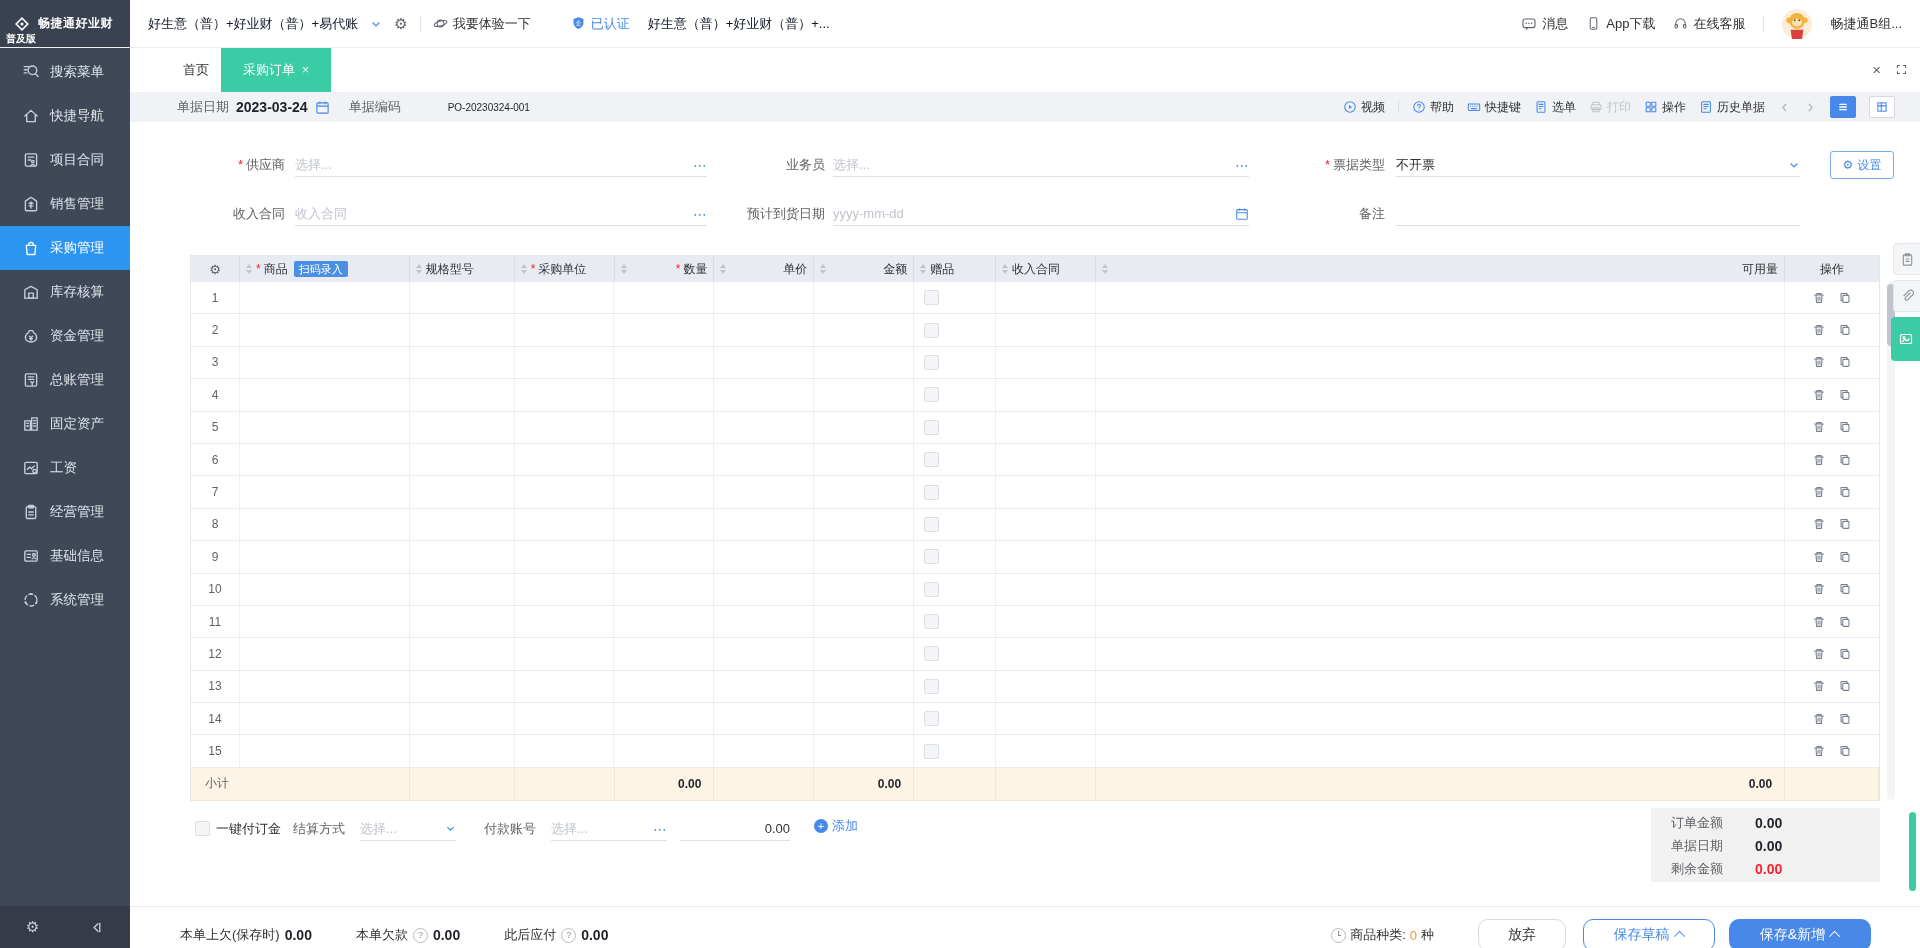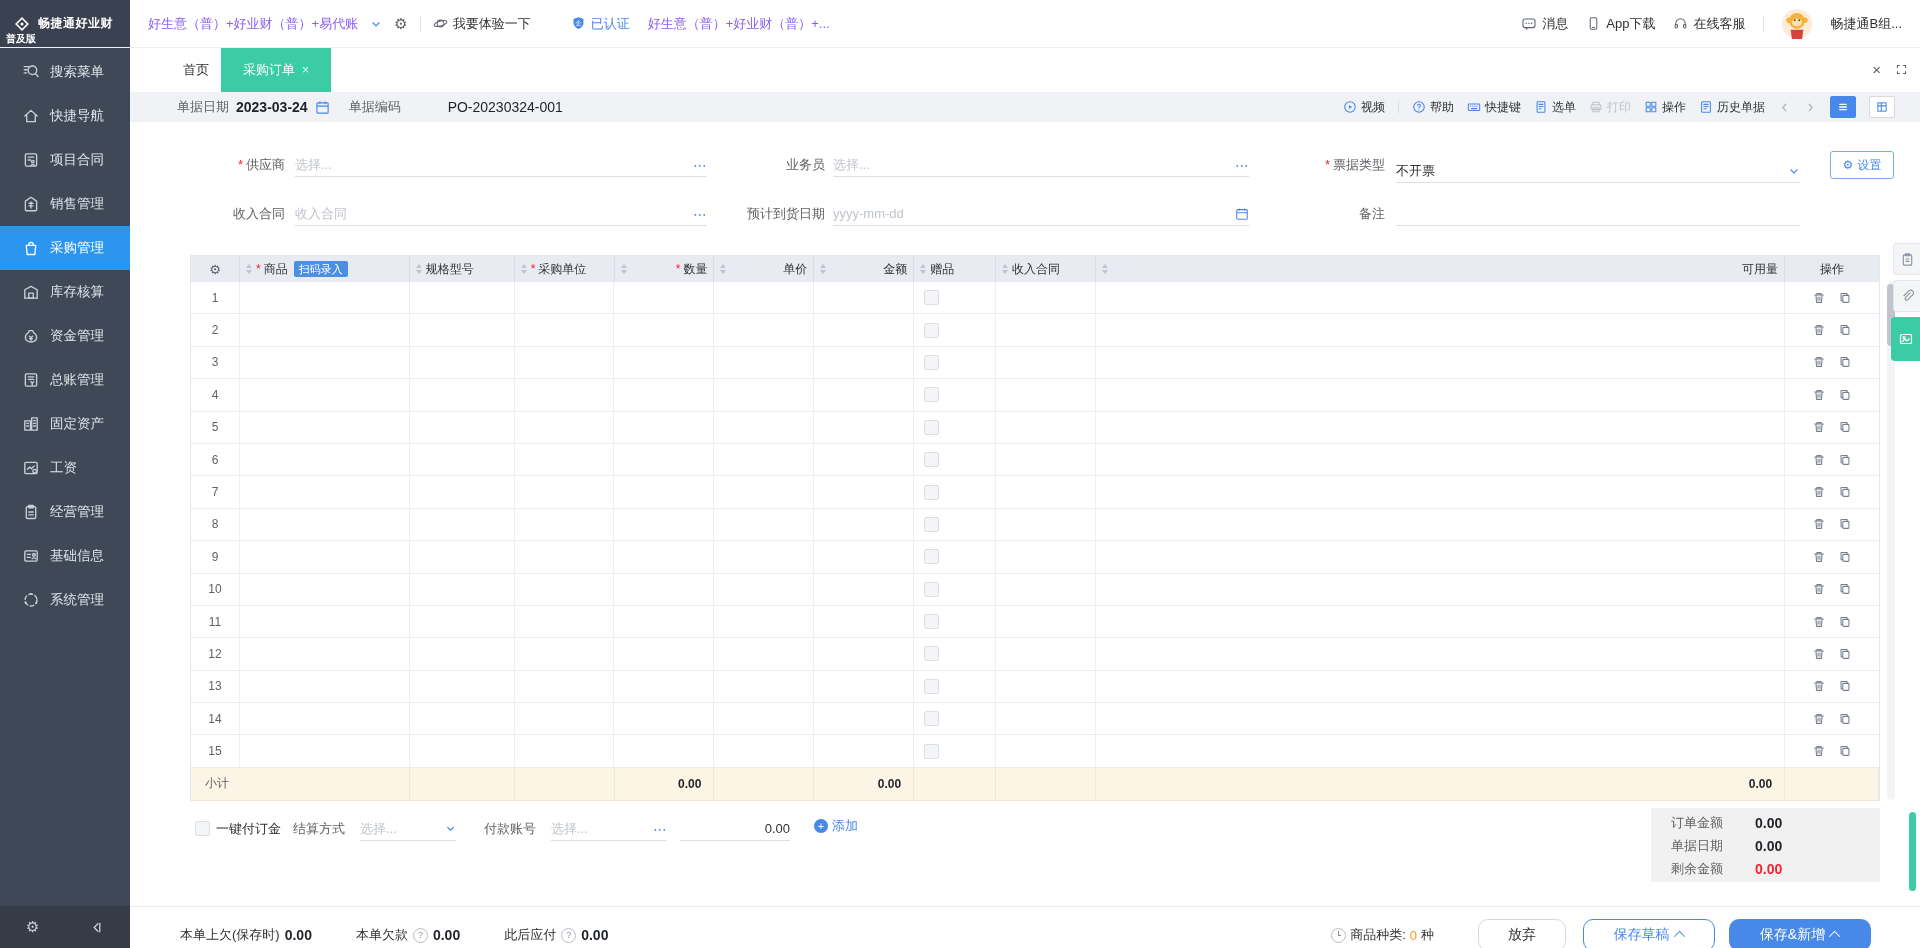--- a/index.html
+++ b/index.html
@@ -6,21 +6,21 @@
   .screen{position:relative;width:1920px;height:948px;overflow:hidden;background:#F0F2F5;
     font-family:"Liberation Sans","DejaVu Sans",sans-serif;color:#303133;font-size:13px;}
   svg{display:block;}
   .ic{display:inline-flex;align-items:center;justify-content:center;}
   
   .topbar{position:absolute;top:0;left:0;right:0;height:47px;background:#fff;border-bottom:1px solid #EFEFEF;display:flex;align-items:center;z-index:6;}
   .logo-block{width:130px;height:47px;background:#3A4150;color:#fff;flex:0 0 auto;position:relative;display:flex;align-items:center;padding-left:12px;box-sizing:border-box;}
   .logo-title{font-size:12px;font-weight:bold;margin-left:6px;letter-spacing:.5px;}
   .logo-sub{position:absolute;left:6px;bottom:1px;font-size:10px;font-weight:bold;color:#fff;}
   .tb-left{display:flex;align-items:center;gap:12px;padding-left:18px;}
-  .combo-text{font-size:13px;color:#8b5cf6;text-align:right;}
+  .combo-text{font-size:13px;color:#0f172a;text-align:right;}
   .tb-div{width:1px;height:16px;background:#E2E4E8;}
   .tb-item{display:flex;align-items:center;gap:5px;color:#303133;font-size:13px;cursor:pointer;}
   .cert-text{color:#4788E8;}
   .tb-right{margin-left:auto;display:flex;align-items:center;gap:18px;padding-right:18px;}
   .gray-ic{color:#5E6470;}
   
   .sidebar{position:absolute;top:47px;left:0;bottom:0;width:130px;background:#3F4856;z-index:5;}
   .side-menu{padding-top:3px;}
   .side-item{height:44px;display:flex;align-items:center;padding-left:22px;gap:10px;color:#DFE3E9;font-size:13.5px;cursor:pointer;}
   .side-item .ic{color:#C9CFDA;}
@@ -31,21 +31,21 @@
   .main{position:absolute;left:130px;top:47px;right:0;bottom:0;}
   .tabbar{position:absolute;left:0;top:0;right:0;height:45px;background:#fff;display:flex;align-items:stretch;}
   .tab-home{margin-left:41px;width:50px;display:flex;align-items:center;justify-content:center;font-size:13px;color:#303133;cursor:pointer;}
   .tab-active{width:110px;background:#3BCBA5;color:#fff;display:flex;align-items:center;justify-content:center;gap:7px;font-size:13px;cursor:pointer;}
   .tab-x{font-size:12px;opacity:.9;cursor:pointer;}
   .tabbar-right{position:absolute;right:12px;top:0;height:45px;display:flex;align-items:center;gap:14px;color:#606266;}
   .toolbar{position:absolute;left:0;top:45px;right:0;height:30px;background:#F0F2F5;display:flex;align-items:center;font-size:12px;}
   .tleft{padding-left:47px;display:flex;align-items:center;gap:7px;}
   .tl-label{color:#606266;font-size:13px;}
   .tl-date{font-size:14px;font-weight:bold;color:#1f2329;}
-  .tl-no{font-size:14px;color:#1f2329;padding-left:40px;}
+  .tl-no{font-size:10px;color:#1f2329;padding-left:40px;}
   .tright{margin-left:auto;display:flex;align-items:center;gap:13px;padding-right:25px;}
   .tr-item{display:flex;align-items:center;gap:4px;color:#303133;cursor:pointer;font-size:12px;}
   .tr-item .ic{color:#4788E8;}
   .tr-item.disabled{color:#C0C4CC;}
   .tr-item.disabled .ic{color:#C0C4CC;}
   .tr-div{width:1px;height:12px;background:#D8DBE0;}
   .nav-arrow{color:#B4B8BF;cursor:pointer;}
   .vbtn{width:24px;height:20px;border:1px solid #D9D9D9;background:#fff;border-radius:2px;display:flex;align-items:center;justify-content:center;cursor:pointer;}
   .vbtn.active{background:#4788E8;border-color:#4788E8;}
   
@@ -475,21 +475,21 @@
       <div class="inp" style="left:165px;top:31px;width:412px">
         <span class="ph">选择...</span>
         <span class="trail">⋯</span>
       </div>
       <div class="lbl" style="left:585px;top:31px;width:110px">业务员</div>
       <div class="inp" style="left:703px;top:31px;width:416px">
         <span class="ph">选择...</span>
         <span class="trail">⋯</span>
       </div>
       <div class="lbl" style="left:1160px;top:31px;width:95px"><span class="req">*</span><span>票据类型</span></div>
-      <div class="inp" style="left:1266px;top:37px;width:404px">
+      <div class="inp" style="left:1266px;top:31px;width:404px">
         <span>不开票</span>
         <span class="trail ic">
           <svg width="12" height="12" viewBox="0 0 16 16" stroke="currentColor" fill="none" stroke-width="1.6">
               <path d="M3.5 6l4.5 4.5L12.5 6"></path>
             </svg>
         </span>
       </div>
       <div class="settings-btn">
         <span style="font-size:12px">⚙</span>
         <span>设置</span>

